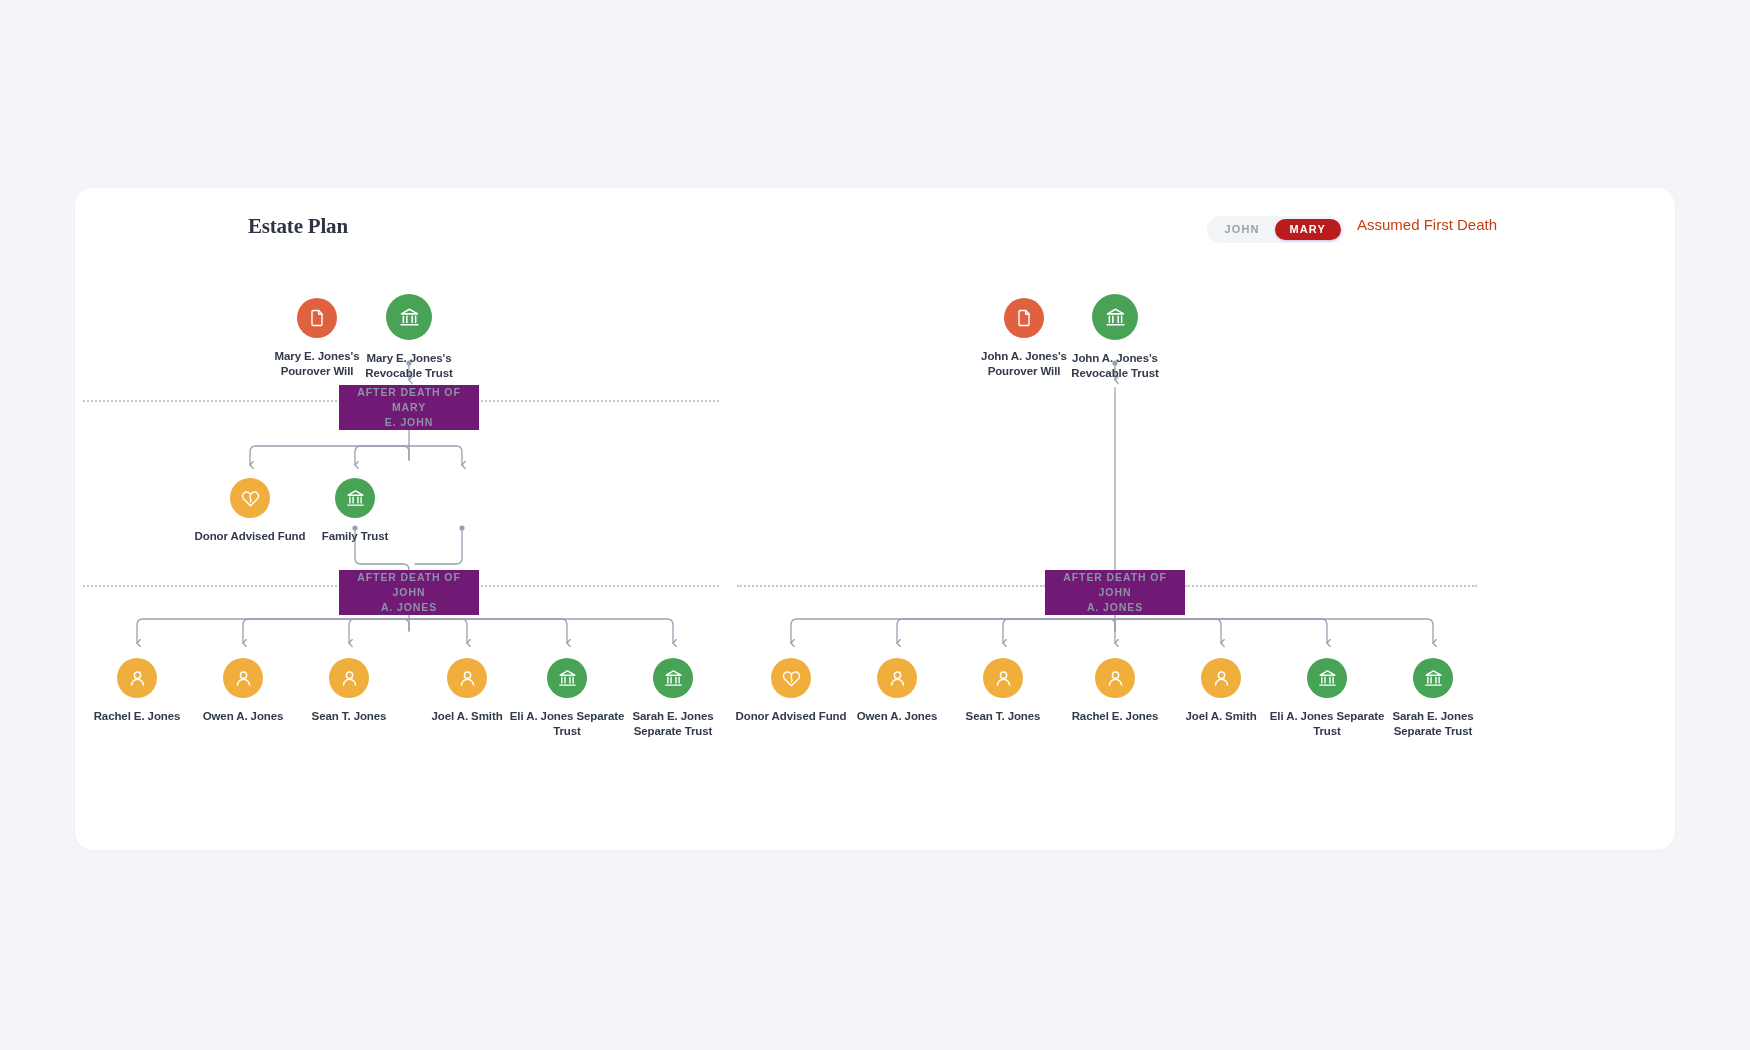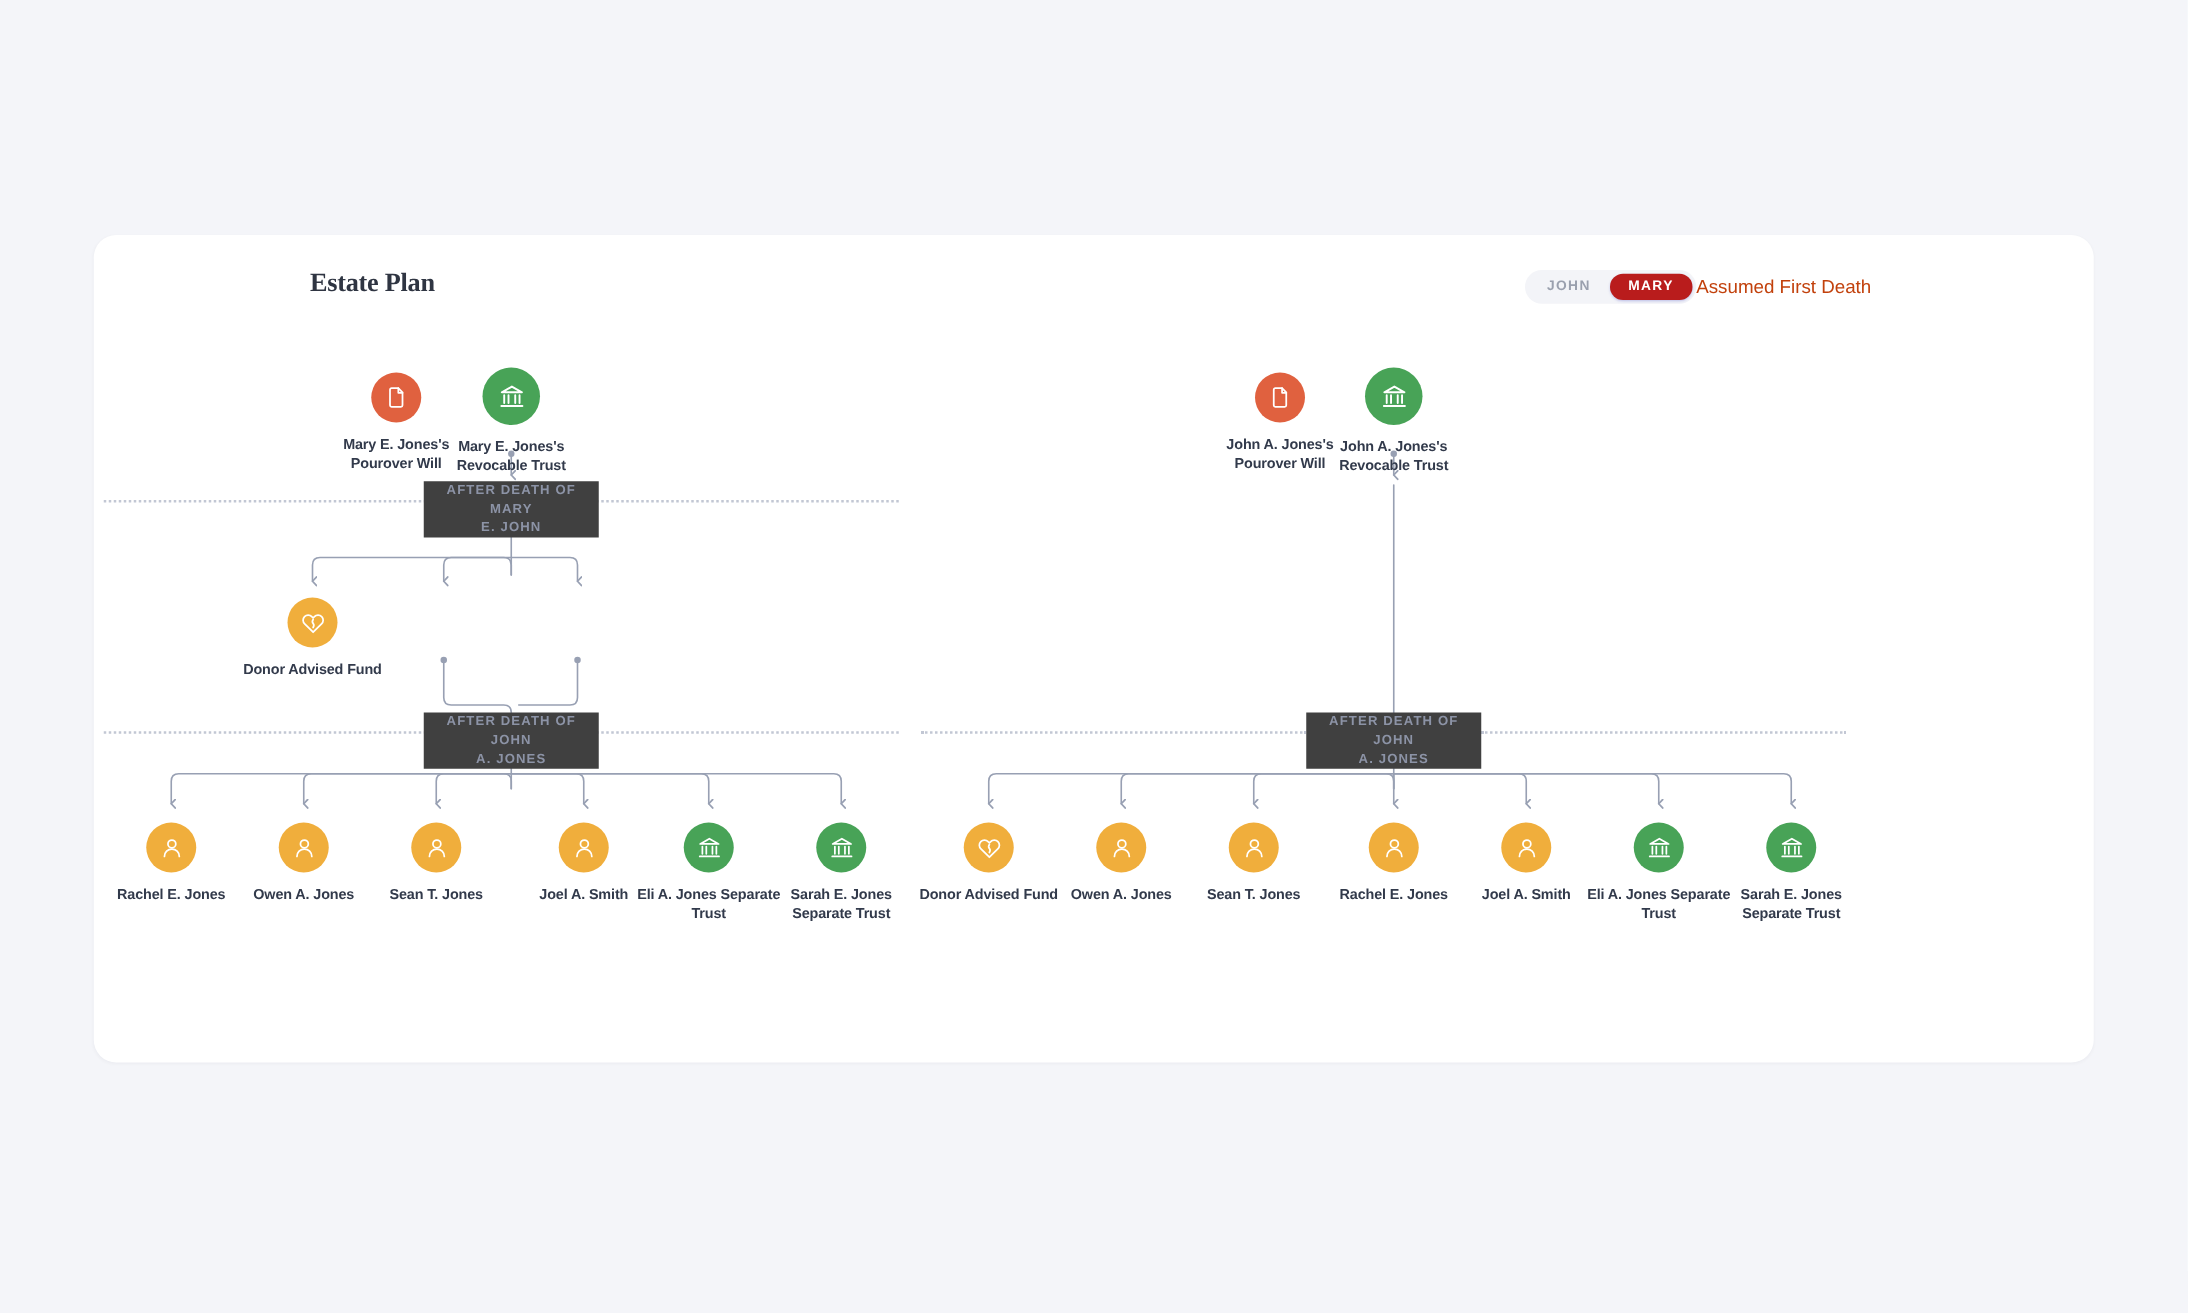--- a/index.html
+++ b/index.html
@@ -27,21 +27,21 @@
     font-weight: 700;
     letter-spacing: -0.2px;
     color: #2f3542;
     font-family: Liberation Serif, serif;
   }
 
   
   .toggle-wrap {
     position: absolute;
     right: 178px; top: 28px;
-    display: flex; align-items: center; 
+    display: flex; gap: 13px;
   }
   .toggle {
     display: flex; align-items: center;
     background: #f3f4f8;
     border-radius: 999px;
     padding: 3px;
     height: 27px;
   }
   .toggle-opt {
     font-size: 11px;
@@ -102,21 +102,21 @@
   }
   .divider .dtext {
     position: absolute;
     top: -15px;
     text-align: center;
     font-size: 10.5px;
     font-weight: 700;
     letter-spacing: 0.9px;
     color: #8c93a6;
     line-height: 1.42;
-    background: #404040;
+    background: #701a75;
     padding: 0 6px;
   }
 </style>
 </head>
 <body>
 
 <div class="stage">
   <div class="card">
 
     <div class="card-title">Estate Plan</div>
@@ -224,20 +224,30 @@
     <div class="node" style="left:175px; top:290px;">
       <div class="bubble amber">
         <svg width="21" height="21" viewBox="0 0 24 24" fill="none" stroke="#fff" stroke-width="1.6" stroke-linecap="round" stroke-linejoin="round">
           <path d="M12 20.3 4.3 12.6a4.6 4.6 0 1 1 6.5-6.5l1.2 1.2 1.2-1.2a4.6 4.6 0 1 1 6.5 6.5z"></path>
           <path d="M12 8.6c-.9 1.4-.9 2.6 0 3.6.9 1 .9 2.3 0 3.8"></path>
         </svg>
       </div>
       <div class="label">Donor Advised Fund</div>
     </div>
 
+    <div class="node" style="left:280px; top:290px;">
+      <div class="bubble green">
+        <svg width="21" height="21" viewBox="0 0 24 24" fill="none" stroke="#fff" stroke-width="1.6" stroke-linecap="round" stroke-linejoin="round">
+          <path d="M12 3.4 3.6 8.2h16.8z"></path>
+          <path d="M5.6 10.6v6.6M9.2 10.6v6.6M14.8 10.6v6.6M18.4 10.6v6.6"></path>
+          <path d="M3.2 19.6h17.6"></path>
+        </svg>
+      </div>
+      <div class="label">Family Trust</div>
+    </div>
 
 
     <div class="node" style="left:62px; top:470px;">
       <div class="bubble amber">
         <svg width="21" height="21" viewBox="0 0 24 24" fill="none" stroke="#fff" stroke-width="1.6" stroke-linecap="round" stroke-linejoin="round">
           <circle cx="12" cy="8.2" r="3.6"></circle>
           <path d="M5.2 19.6a6.8 6.8 0 0 1 13.6 0"></path>
         </svg>
       </div>
       <div class="label">Rachel E. Jones</div>

